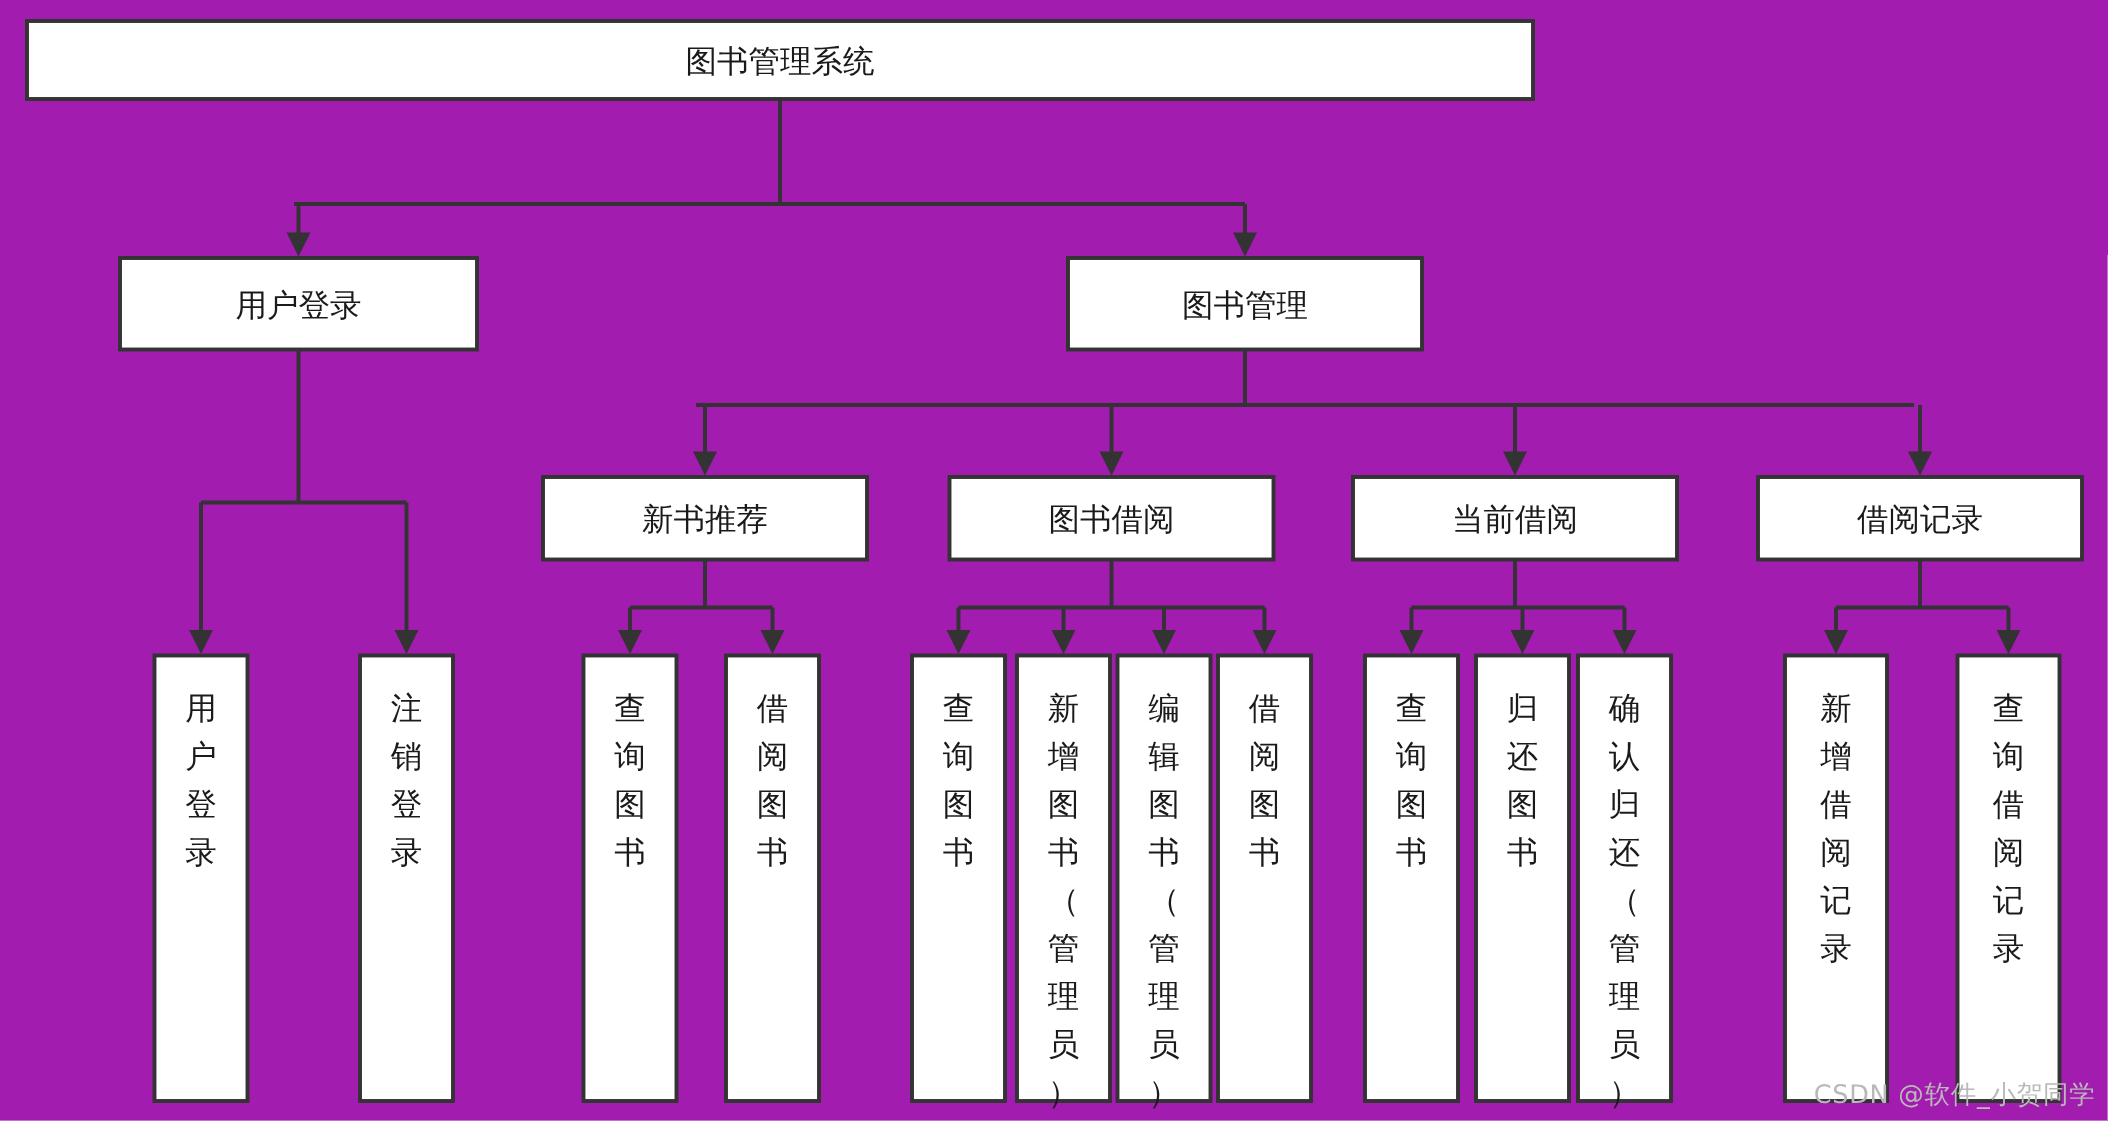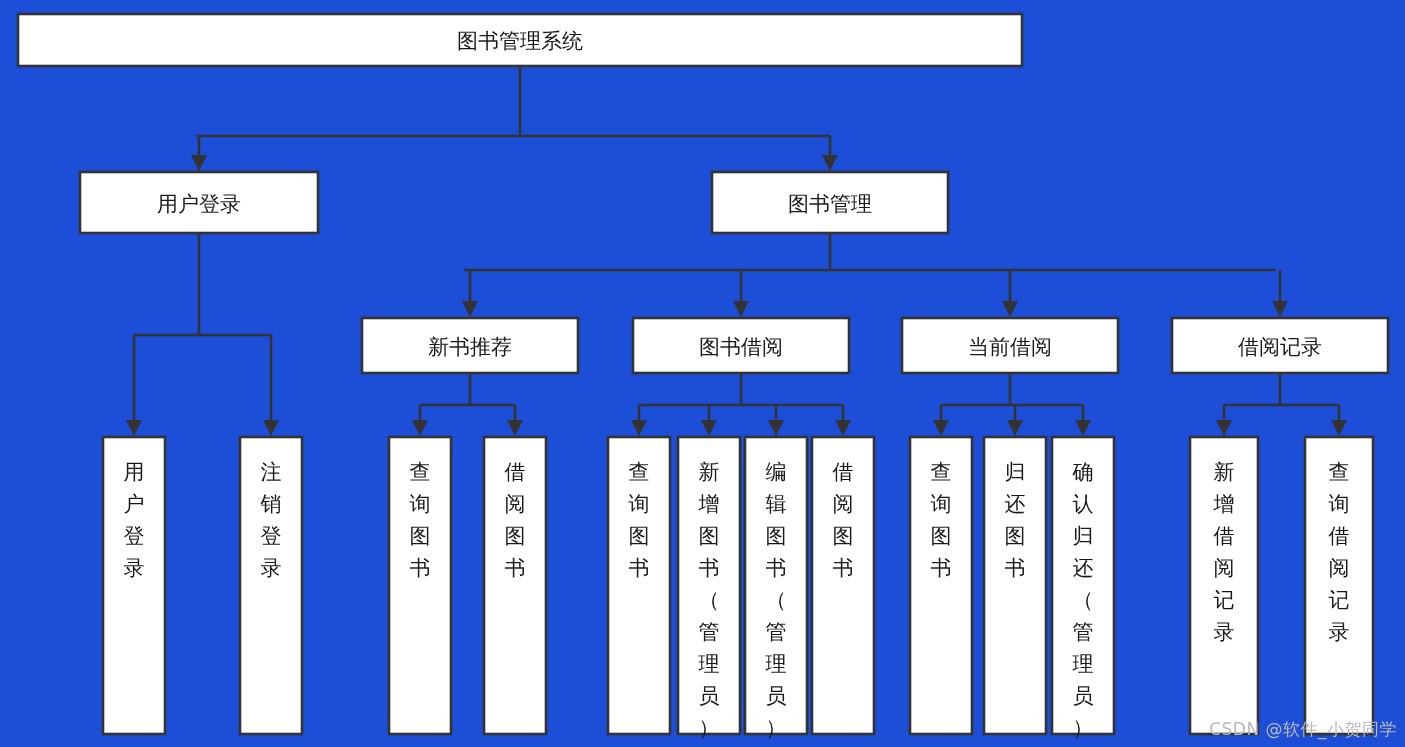--- a/index.html
+++ b/index.html
@@ -11,21 +11,21 @@
   body {
     width: 1405px;
     height: 747px;
     font-family: "DejaVu Sans", "Liberation Sans", sans-serif;
     overflow: hidden;
   }
   #diagram-root {
     position: relative;
     width: 1405px;
     height: 747px;
-    background: #1d4ed8;
+    background: #a21caf;
   }
   svg.flowchart {
     display: block;
     width: 1405px;
     height: 747px;
   }
   .node-box {
     fill: #ffffff;
     stroke: #333333;
     stroke-width: 2.6;

